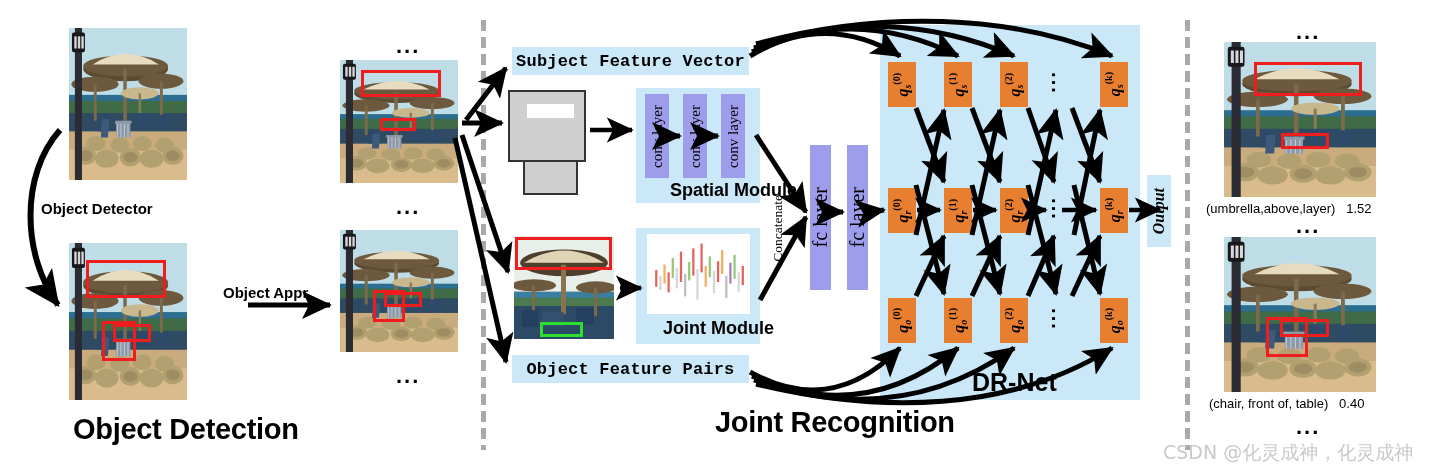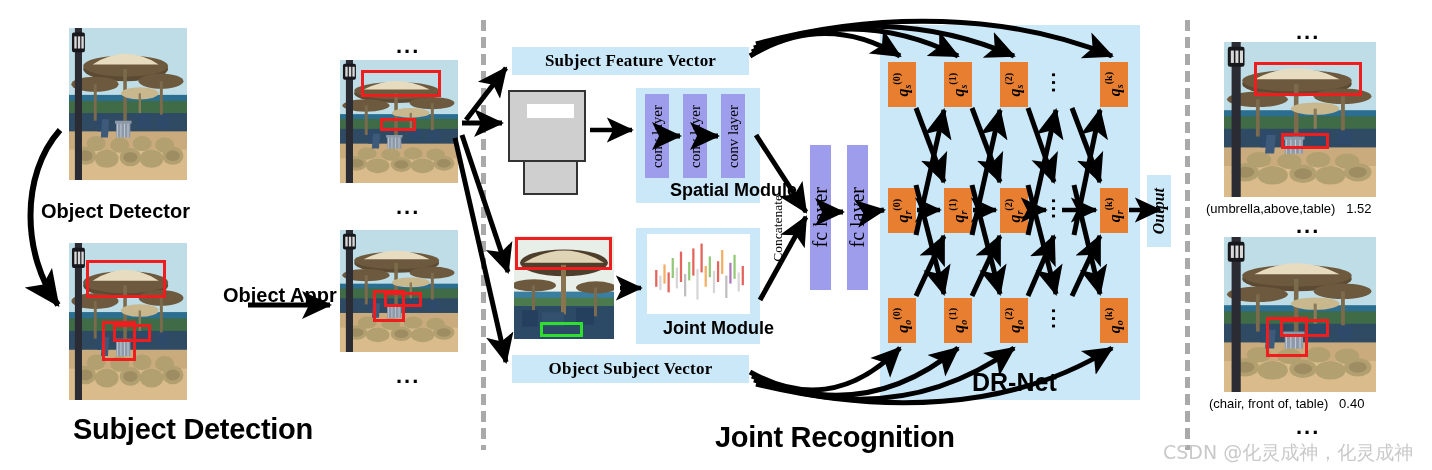--- a/index.html
+++ b/index.html
@@ -9,25 +9,25 @@
   .photo svg{display:block;width:100%;height:100%;}
   .bbox{position:absolute;border:3px solid #ef1d1d;box-sizing:border-box;}
   .bbox.green{border-color:#2ee02e;}
   .dots{position:absolute;font-weight:bold;font-size:22px;line-height:8px;
         letter-spacing:2px;color:#000;}
   .divider{position:absolute;width:5px;
       background-image:linear-gradient(#a9a9a9 62%, rgba(0,0,0,0) 0%);
       background-size:5px 17px;background-repeat:repeat-y;}
   .stage-title{position:absolute;font-weight:bold;font-size:29px;
       font-family:"Liberation Sans", sans-serif;letter-spacing:-0.3px;}
-  .lbl-bold{position:absolute;font-weight:bold;font-size:20px;
+  .lbl-bold{position:absolute;font-weight:bold;font-size:15px;
       font-family:"Liberation Sans", sans-serif;}
   .bluebar{position:absolute;background:#cbe8f8;display:flex;
       align-items:center;justify-content:center;}
-  .bluebar span{font-family:Liberation Serif, serif;font-weight:bold;
+  .bluebar span{font-family:Liberation Mono, monospace;font-weight:bold;
       font-size:17px;letter-spacing:0.2px;}
   .bluepanel{position:absolute;background:#cbe8f8;}
   .modlabel{position:absolute;font-weight:bold;font-size:18px;
       font-family:"Liberation Sans", sans-serif;}
   .purple{position:absolute;background:#9d9deb;display:flex;
       align-items:center;justify-content:center;}
   .purple span{writing-mode:vertical-rl;transform:rotate(180deg);
       font-family:"Liberation Serif", serif;font-size:15px;white-space:nowrap;}
   .purple.fc span{font-size:20px;}
   .grayb{position:absolute;background:#cfcfcf;border:2.5px solid #333;
@@ -205,31 +205,31 @@
 <div class="photo" style="left:340px;top:230px;width:118px;height:122px;">
   <svg>
       <use href="#beach"></use>
     </svg>
   <div class="bbox" style="left:33px;top:60px;width:32px;height:32px;"></div>
   <div class="bbox" style="left:44px;top:62px;width:38px;height:15px;"></div>
 </div>
 
 <div class="dots" style="left:396px;top:372px;">...</div>
 
-<div class="stage-title" style="left:73px;top:413px;">Subject Detection</div>
+<div class="stage-title" style="left:73px;top:413px;">Object Detection</div>
 
 <div class="divider" style="left:481px;top:20px;height:430px;"></div>
 <div class="divider" style="left:1185px;top:20px;height:430px;"></div>
 
 <div class="bluebar" style="left:512px;top:47px;width:237px;height:28px;">
   <span>Subject Feature Vector</span>
 </div>
 
 <div class="bluebar" style="left:512px;top:355px;width:237px;height:28px;">
-  <span>Object Subject Vector</span>
+  <span>Object Feature Pairs</span>
 </div>
 
 <div class="grayb" style="left:523px;top:122px;width:55px;height:73px;"></div>
 <div class="whiteb" style="left:584px;top:168px;width:22px;height:9px;z-index:3;"></div>
 <div class="grayb" style="left:508px;top:90px;width:78px;height:72px;z-index:2;"></div>
 <div class="whiteb" style="left:527px;top:104px;width:47px;height:14px;z-index:3;"></div>
 
 <div class="bluepanel" style="left:636px;top:88px;width:124px;height:115px;"></div>
 <div class="purple" style="left:645px;top:94px;width:24px;height:84px;">
   <span>conv layer</span>
@@ -322,33 +322,33 @@
   <div class="q">
     <i>q</i><sub>o</sub><sup>(k)</sup></div>
 </div>
 
 <div class="outlbl" style="left:1147px;top:175px;width:24px;height:72px;">
   <span>Output</span>
 </div>
 
 <div class="drnet" style="left:972px;top:368px;">DR-Net</div>
 
-<div class="stage-title" style="left:715px;top:421px;">Joint Recognition</div>
+<div class="stage-title" style="left:715px;top:406px;">Joint Recognition</div>
 
 <div class="dots" style="left:1296px;top:28px;">...</div>
 
 <div class="photo" style="left:1224px;top:42px;width:152px;height:155px;">
   <svg>
       <use href="#beach"></use>
     </svg>
   <div class="bbox" style="left:30px;top:20px;width:108px;height:34px;"></div>
   <div class="bbox" style="left:57px;top:91px;width:48px;height:16px;"></div>
 </div>
 <div class="caption" style="left:1206px;top:201px;">
-  <span>(umbrella,above,table)</span>
+  <span>(umbrella,above,layer)</span>
   &nbsp;&nbsp;<span>1.52</span>
 </div>
 
 <div class="dots" style="left:1296px;top:222px;">...</div>
 
 <div class="photo" style="left:1224px;top:237px;width:152px;height:155px;">
   <svg>
       <use href="#beach"></use>
     </svg>
   <div class="bbox" style="left:42px;top:80px;width:42px;height:40px;"></div>

